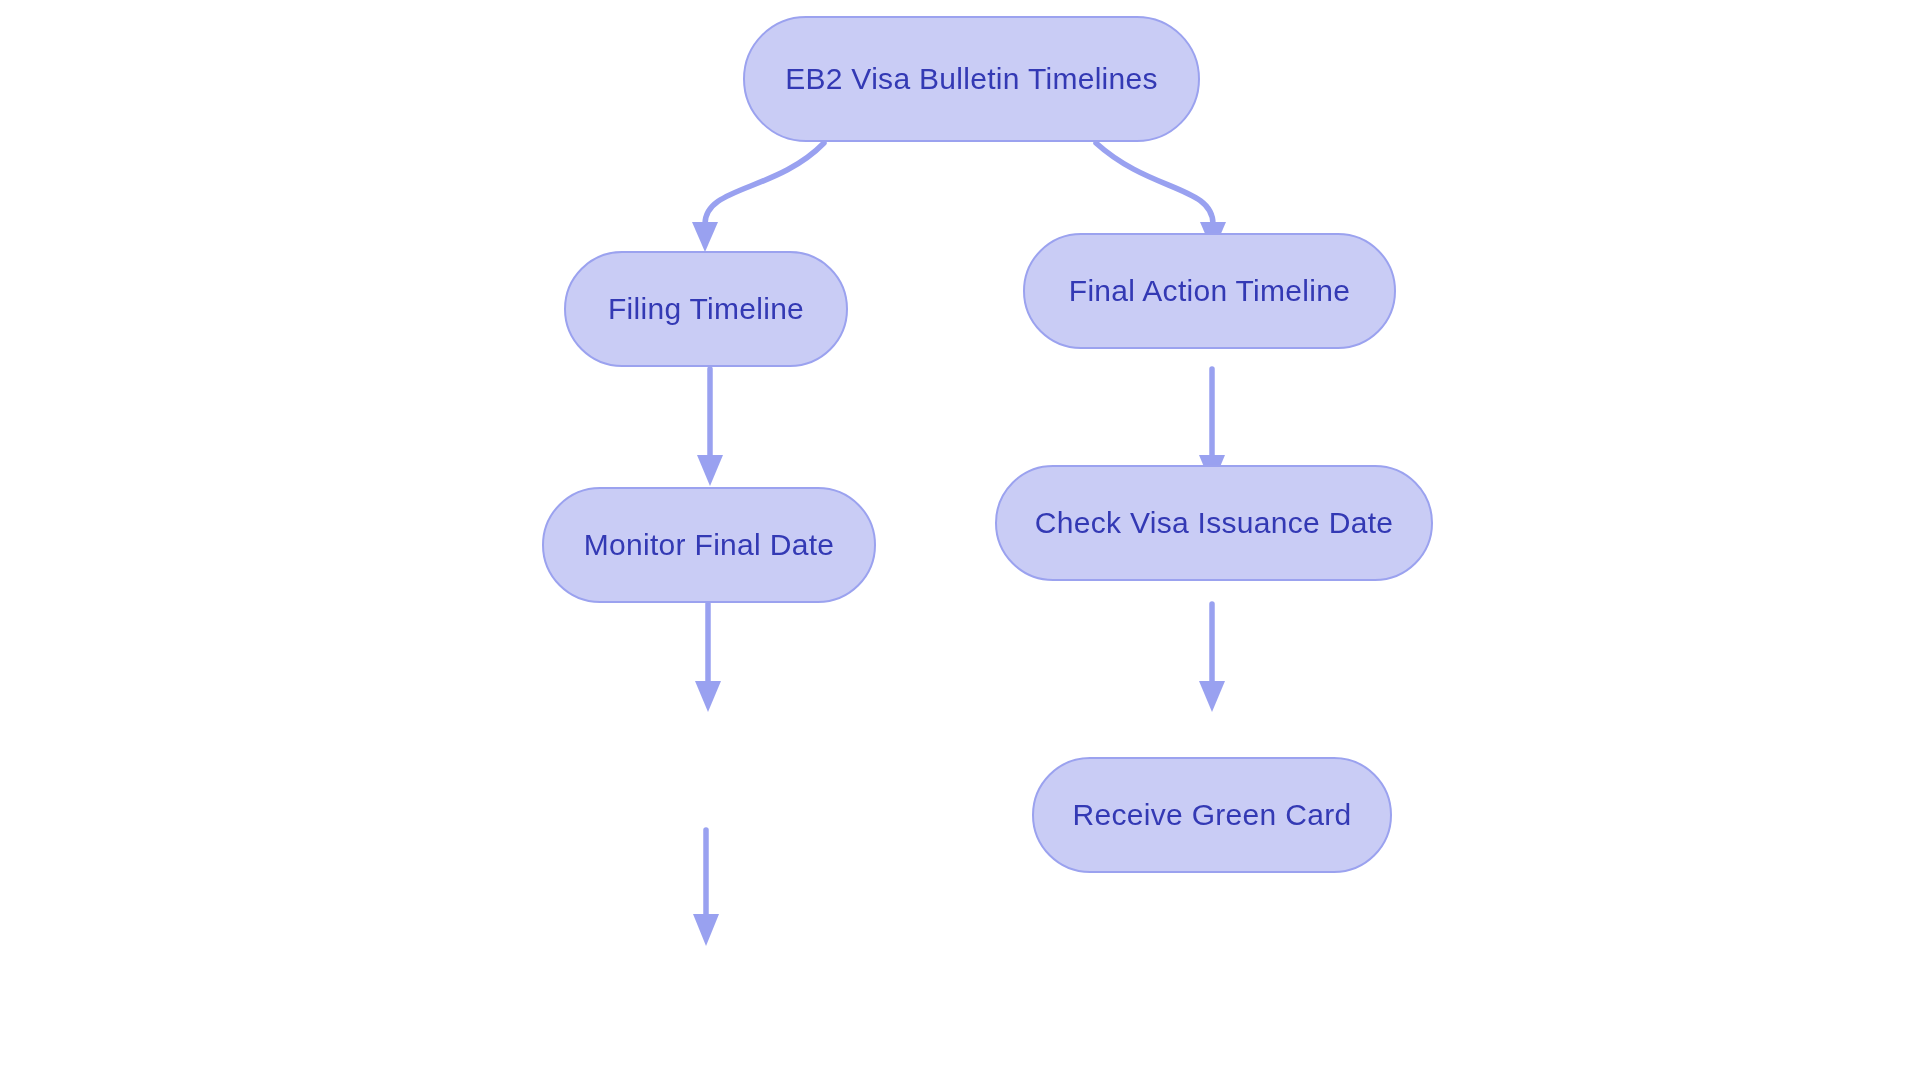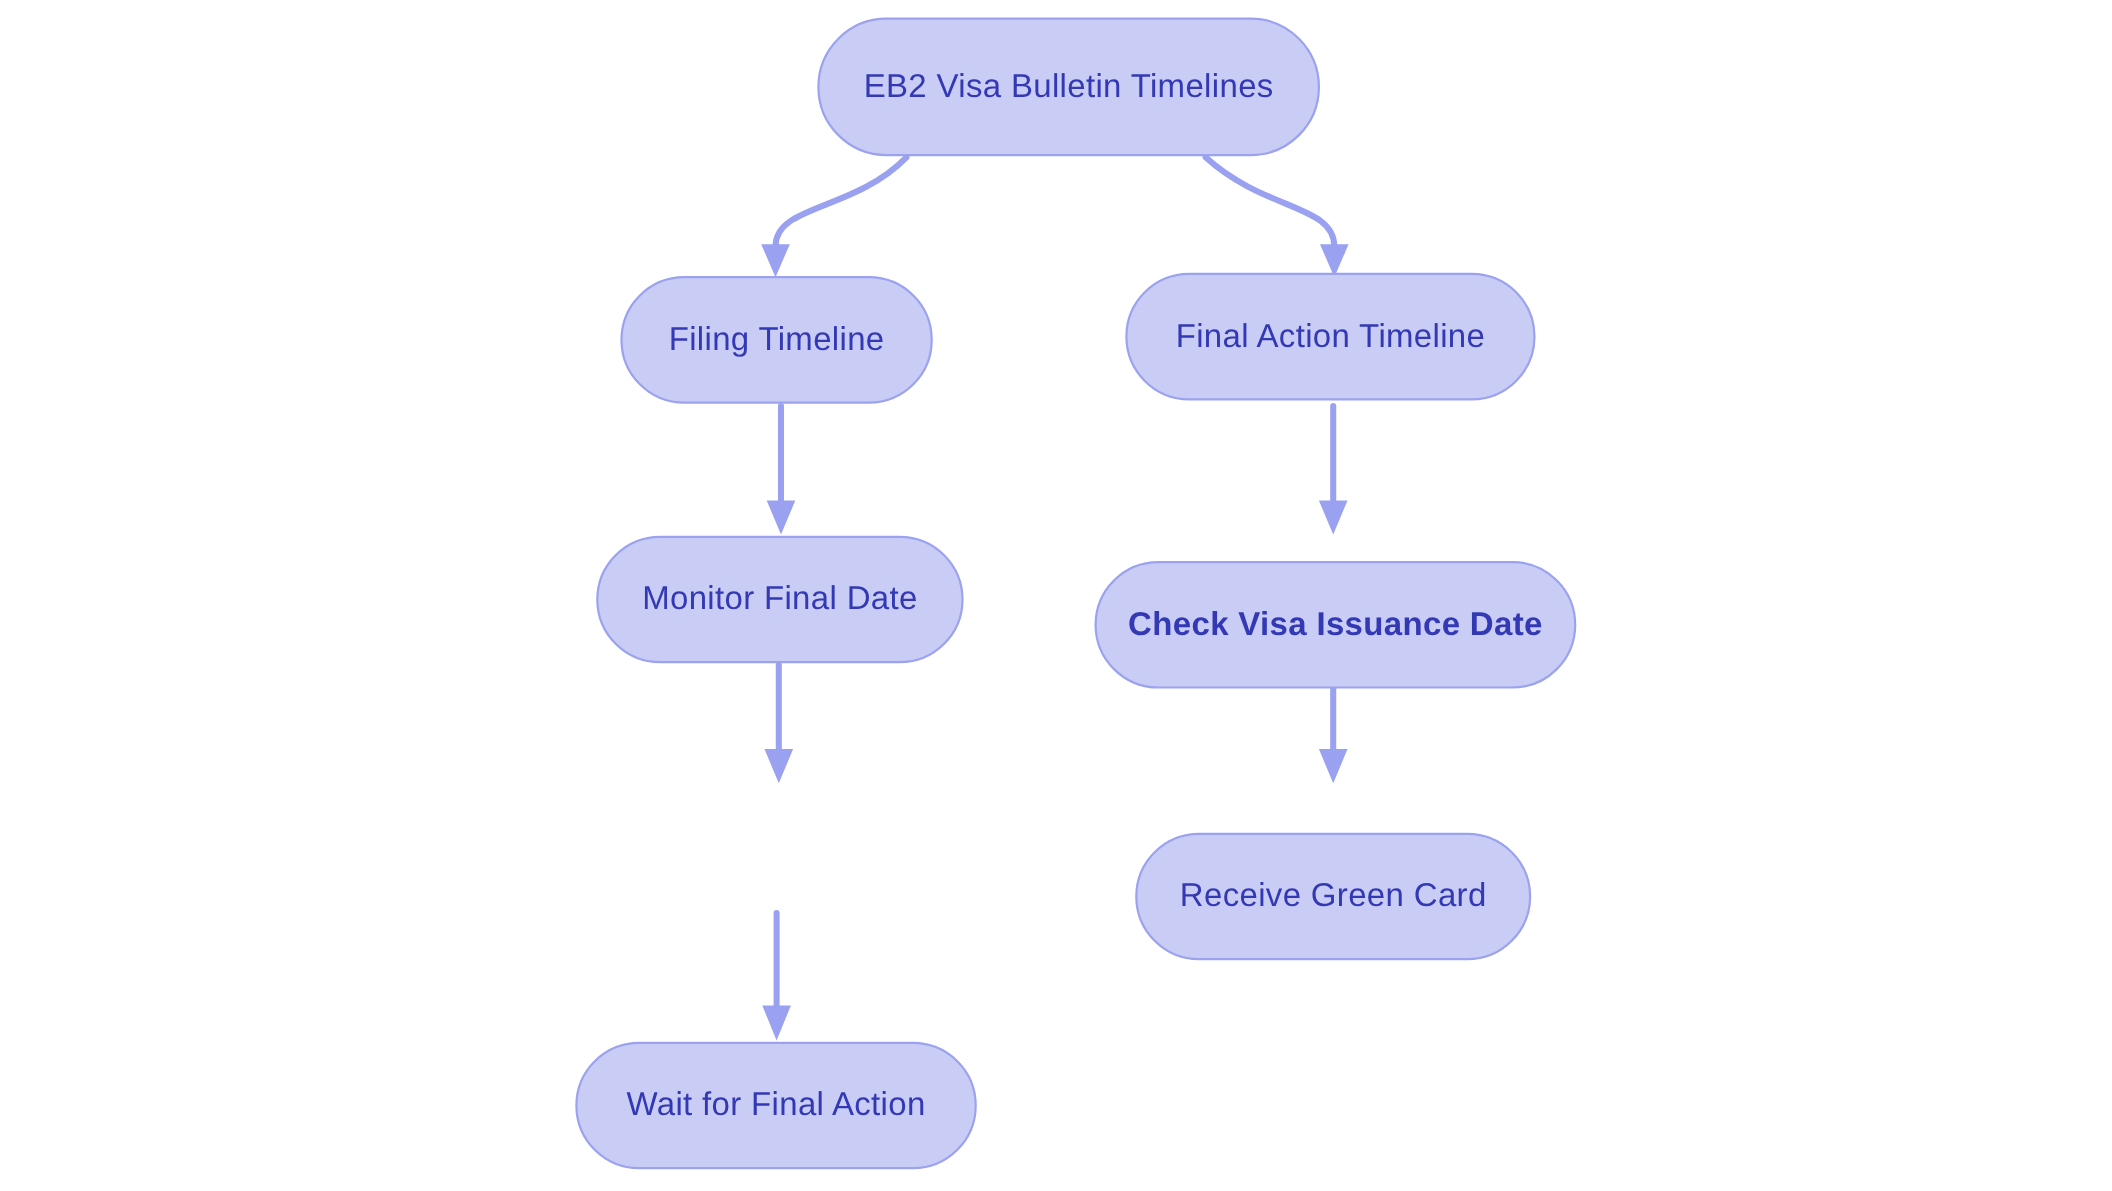--- a/index.html
+++ b/index.html
@@ -93,34 +93,31 @@
   </svg>
 
   <div class="node" style="left:743px; top:16px; width:457px; height:126px; border-radius:64px;">
     <span>EB2 Visa Bulletin Timelines</span>
   </div>
 
   <div class="node" style="left:564px; top:251px; width:284px; height:116px;">
     <span>Filing Timeline</span>
   </div>
 
-  <div class="node" style="left:1023px; top:248px; width:373px; height:116px;">
+  <div class="node" style="left:1023px; top:233px; width:373px; height:116px;">
     <span>Final Action Timeline</span>
   </div>
 
   <div class="node" style="left:542px; top:487px; width:334px; height:116px;">
     <span>Monitor Final Date</span>
   </div>
 
-  <div class="node" style="left:995px; top:510px; width:438px; height:116px;font-weight:bold;">
+  <div class="node" style="left:995px; top:465px; width:438px; height:116px;">
     <span>Check Visa Issuance Date</span>
   </div>
 
 
   <div class="node" style="left:1032px; top:713px; width:360px; height:116px;margin-top:44px;">
     <span>Receive Green Card</span>
   </div>
 
-  <div class="node" style="left:523px; top:947px; width:365px; height:116px;">
-    <span>Wait for Final Action</span>
-  </div>
 
 </div>
 
 </body></html>

